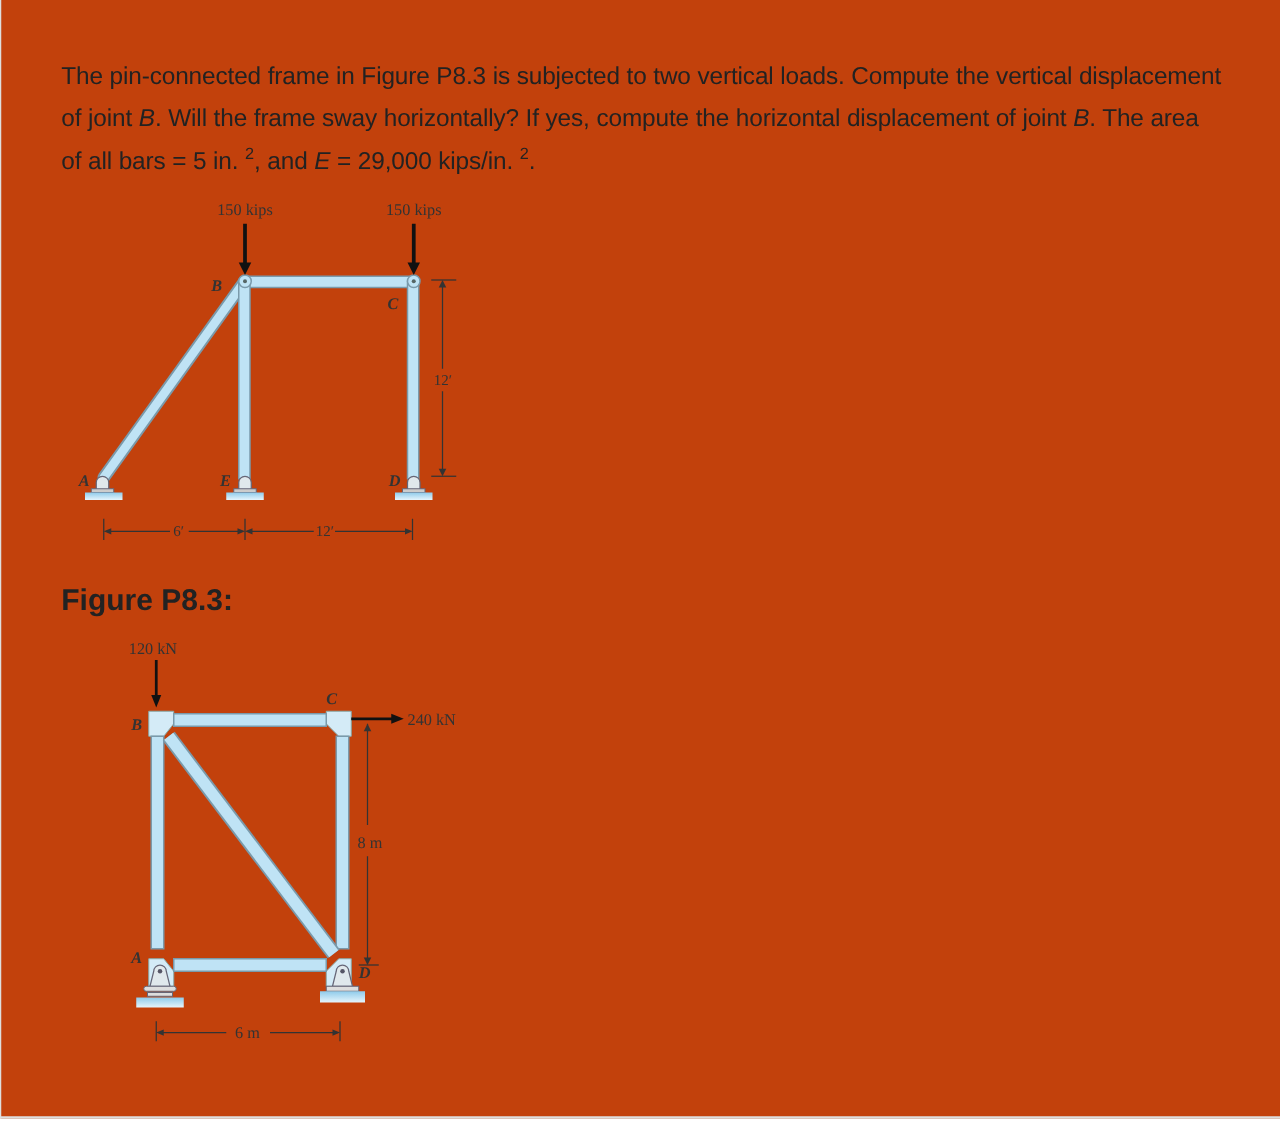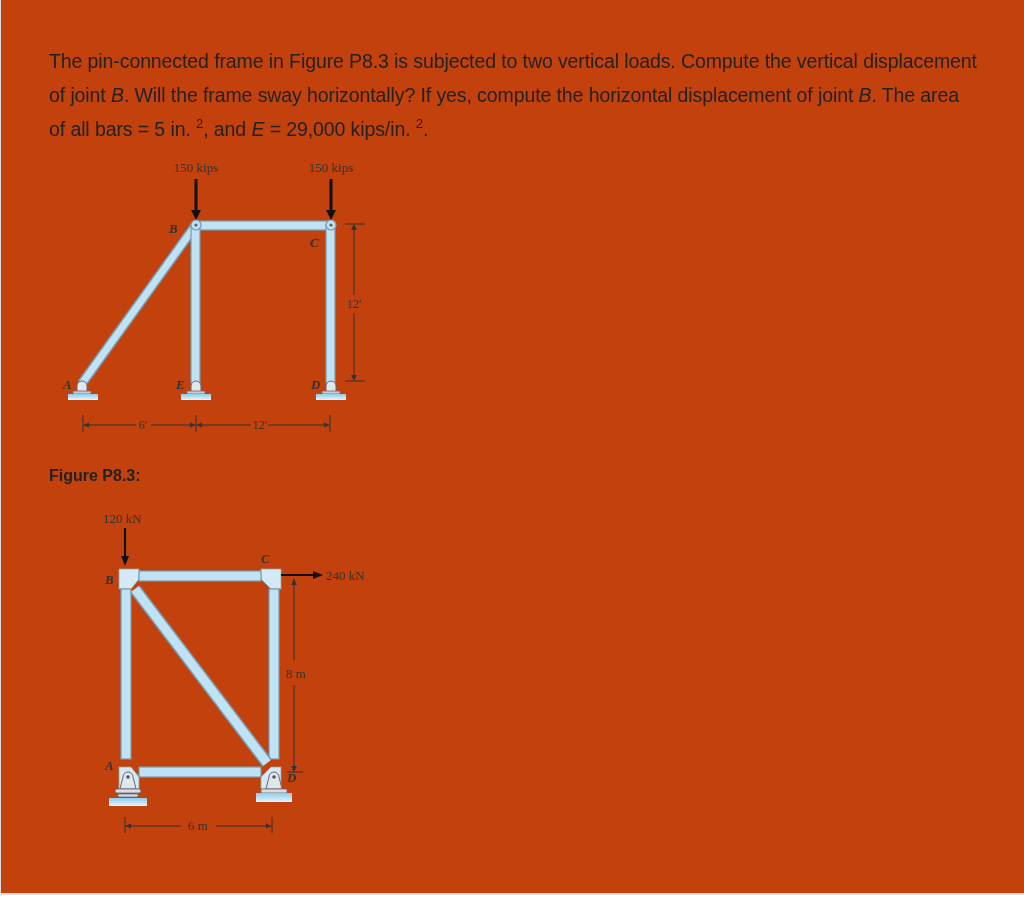--- a/index.html
+++ b/index.html
@@ -12,21 +12,21 @@
   }
   .problem-text {
     position: absolute; left: 48px; top: 44px; width: 930px;
     font-size: 19.5px; line-height: 34px; color: #222;
     letter-spacing: -0.1px;
   }
   .problem-text i { font-style: italic; }
   .problem-text sup { font-size: 13px; vertical-align: 8px; line-height: 0; }
   .figure-caption {
     position: absolute; left: 48px; top: 467px;
-    font-size: 16px; font-weight: bold; color: #222;
+    font-size: 24px; font-weight: bold; color: #222;
   }
   svg { position: absolute; overflow: visible; }
   .serif { font-family: "Liberation Serif", serif; }
 </style>
 </head>
 <body>
 
 <div class="card">
 
   <div class="problem-text">

